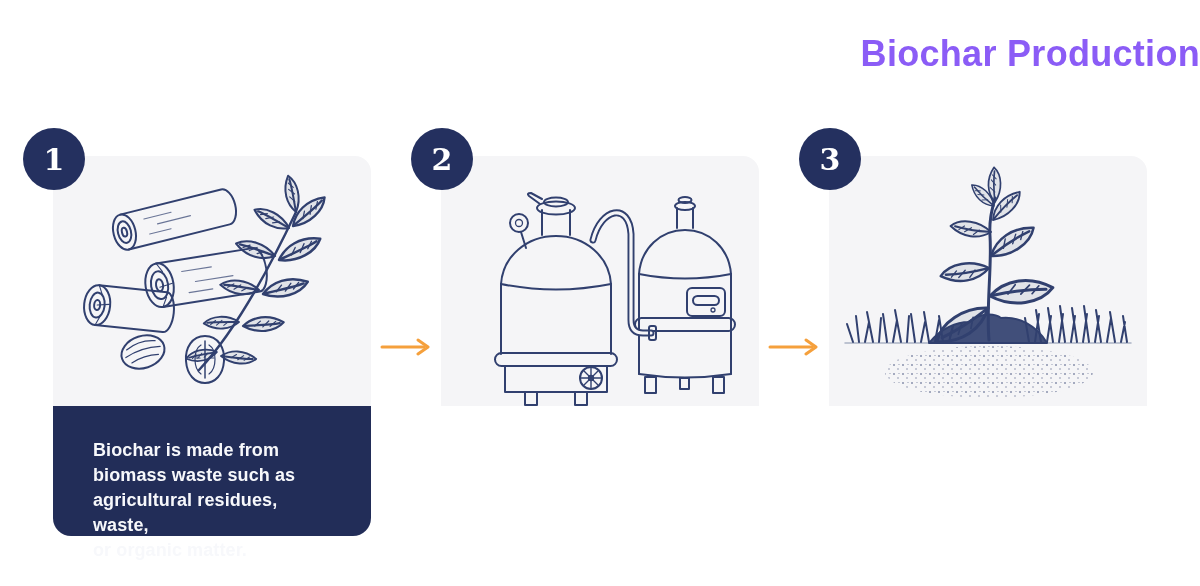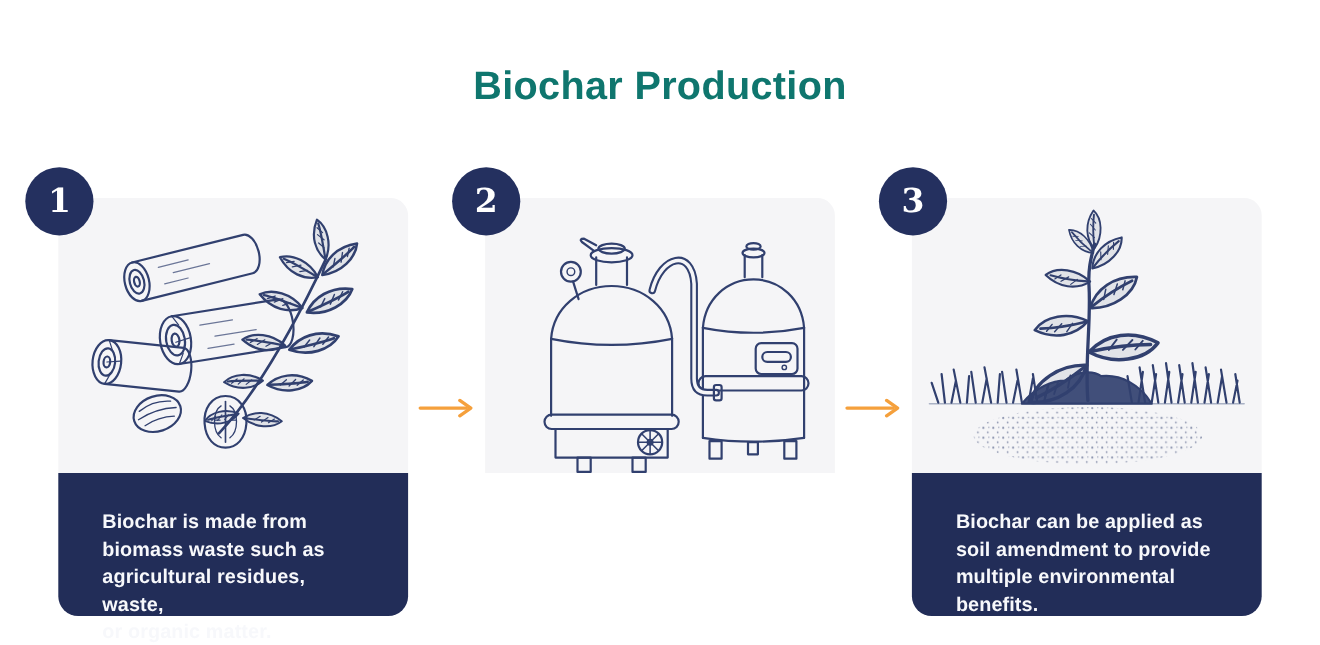--- a/index.html
+++ b/index.html
@@ -1,23 +1,23 @@
 <!DOCTYPE html>
 <html><head>
 <meta charset="utf-8">
 <style>
   html,body{margin:0;padding:0;}
   body{
     width:1200px;height:586px;background:#ffffff;overflow:hidden;
     font-family:"Liberation Sans",sans-serif;
   }
   .page-title{
-    margin:56px 0 0 0;text-align:center;
+    margin:32px 0 0 0;text-align:right;
     font-size:36px;line-height:44px;font-weight:bold;
-    color:#0f766e;letter-spacing:.3px;
+    color:#8b5cf6;letter-spacing:.3px;
   }
   .row{
     margin-top:80px;display:flex;justify-content:center;align-items:flex-start;
   }
   .card{position:relative;width:318px;height:380px;}
   .badge{
     position:absolute;left:-30px;top:-28px;width:62px;height:62px;border-radius:50%;
     background:#24305F;color:#ffffff;display:flex;align-items:center;justify-content:center;
     font-family:"DejaVu Serif","Liberation Serif",serif;font-weight:bold;font-size:30px;
   }
@@ -226,21 +226,15 @@
             <use href="#leafB" transform="translate(160,112) rotate(-168) scale(1.2)"></use>
             <use href="#leafB" transform="translate(162,100) rotate(-12) scale(1.25)"></use>
             <use href="#leafB" transform="translate(162,76) rotate(-150) scale(1.0)"></use>
             <use href="#leafB" transform="translate(164,64) rotate(-25) scale(0.95)"></use>
             <use href="#leafB" transform="translate(166,46) rotate(-70) scale(0.85)"></use>
             <use href="#leafB" transform="translate(165,50) rotate(-115) scale(0.75)"></use>
           </g>
         </g>
       </svg>
     </div>
-    <div class="cap">
-      <p>Biochar can be applied as
-soil amendment to provide
-multiple environmental
-benefits.</p>
-    </div>
   </div>
 
 </div>
 
 </body></html>

